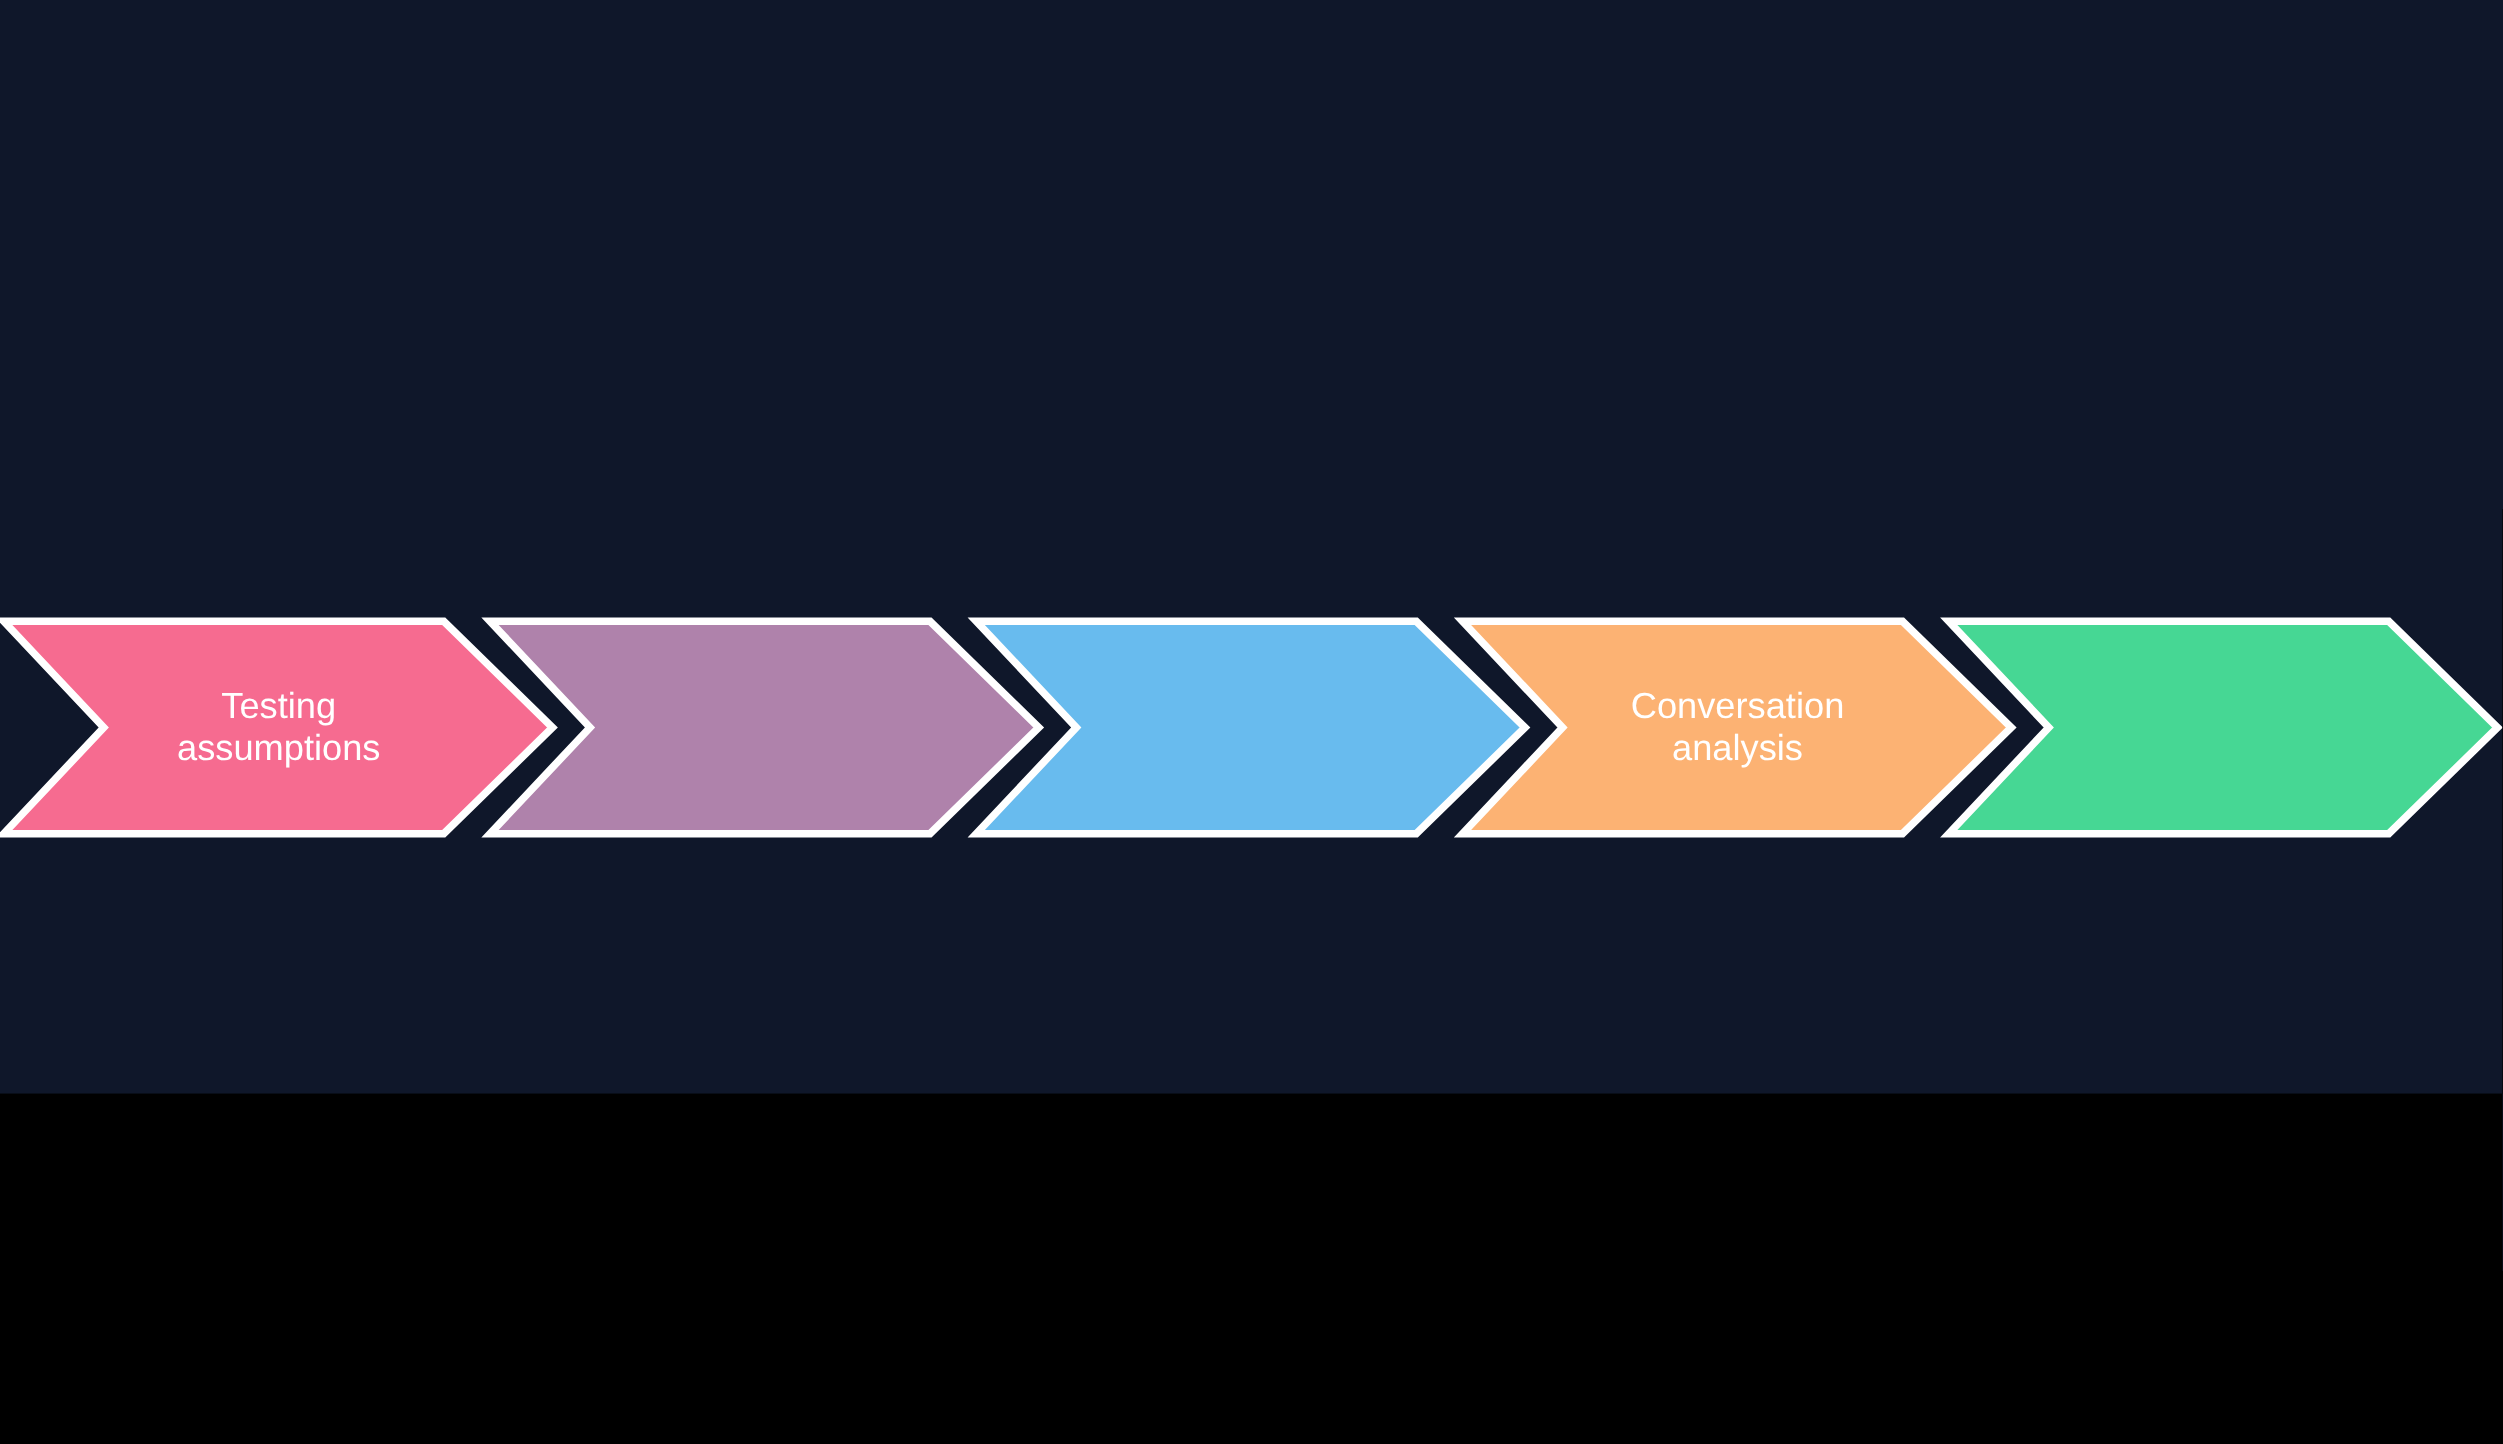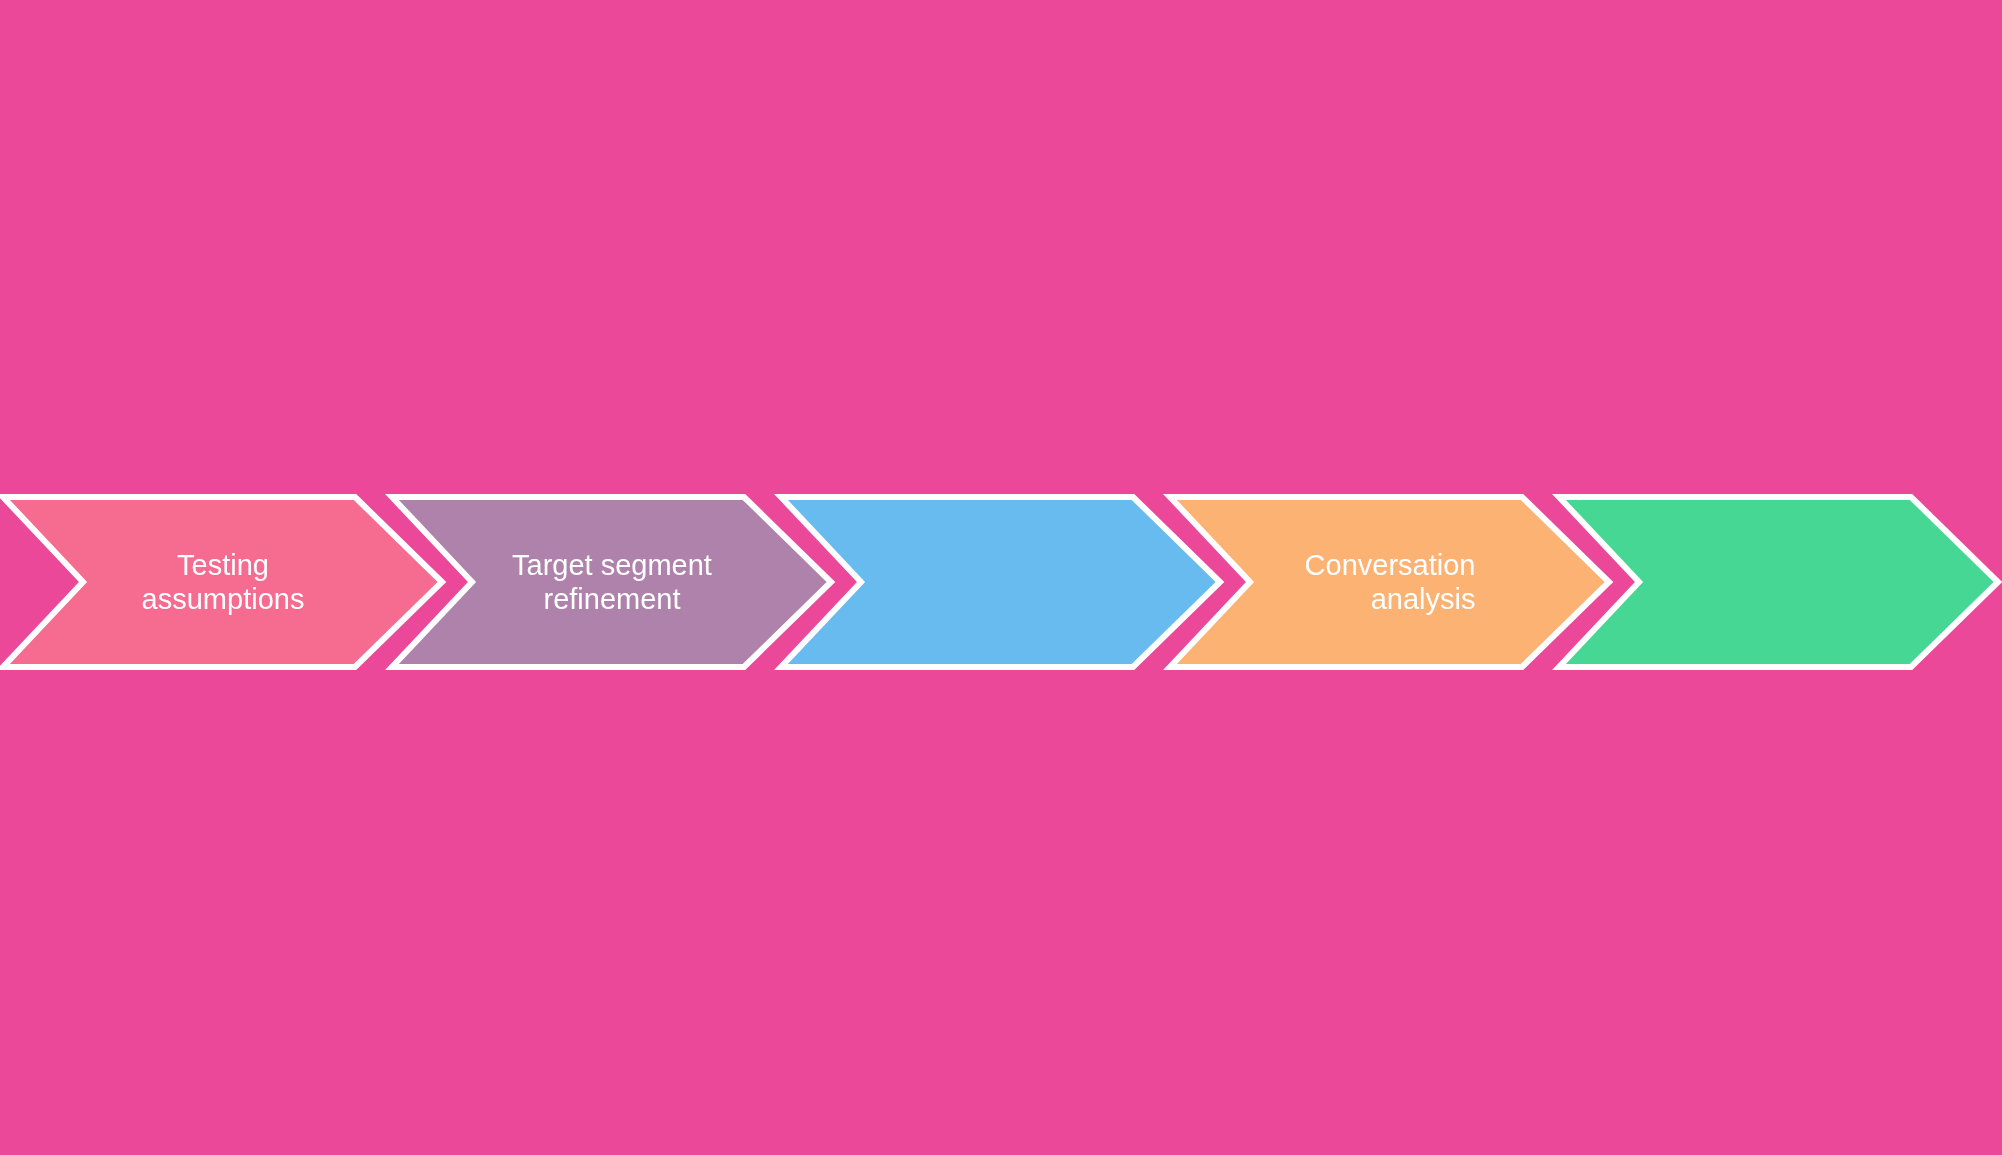--- a/index.html
+++ b/index.html
@@ -4,22 +4,22 @@
 <style>
   html, body {
     margin: 0;
     padding: 0;
     background: #000000;
     font-family: "Liberation Sans", sans-serif;
   }
   #canvas {
     position: relative;
     width: 2002px;
-    height: 1155px;
-    background: #ec4899;
+    height: 875px;
+    background: #0f172a;
     overflow: hidden;
   }
   #chevron-svg {
     position: absolute;
     left: 0;
     top: 0;
     width: 2002px;
     height: 1155px;
     display: block;
   }
@@ -38,36 +38,34 @@
     line-height: 1.18;
     white-space: pre-line;
     pointer-events: none;
   }
   .step-label.loose {
     line-height: 1.66;
   }
   .label-1 { left: 56px; }
   .label-2 { left: 445px; }
   .label-3 { left: 834px; }
-  .label-4 { left: 1223px; text-align: right; }
+  .label-4 { left: 1223px; }
   .label-5 { left: 1612px; }
 </style>
 </head>
 <body>
 
 <div id="canvas">
 
   <svg id="chevron-svg" viewBox="0 0 2002 1155" xmlns="http://www.w3.org/2000/svg">
     <path stroke="#ffffff" stroke-width="6" stroke-linejoin="miter" d="M 3 497 L 355 497 L 442 582 L 355 667 L 3 667 L 83 582 Z" fill="#F66B90"></path>
     <path stroke="#ffffff" stroke-width="6" stroke-linejoin="miter" d="M 392 497 L 744 497 L 831 582 L 744 667 L 392 667 L 472 582 Z" fill="#AF82AB"></path>
     <path stroke="#ffffff" stroke-width="6" stroke-linejoin="miter" d="M 781 497 L 1133 497 L 1220 582 L 1133 667 L 781 667 L 861 582 Z" fill="#68BBEE"></path>
     <path stroke="#ffffff" stroke-width="6" stroke-linejoin="miter" d="M 1170 497 L 1522 497 L 1609 582 L 1522 667 L 1170 667 L 1250 582 Z" fill="#FCB273"></path>
     <path stroke="#ffffff" stroke-width="6" stroke-linejoin="miter" d="M 1559 497 L 1911 497 L 1998 582 L 1911 667 L 1559 667 L 1639 582 Z" fill="#46D794"></path>
   </svg>
 
   <div class="step-label label-1">Testing
 assumptions</div>
-  <div class="step-label label-2">Target segment
-refinement</div>
   <div class="step-label label-4">Conversation
 analysis</div>
 
 </div>
 
 </body></html>

